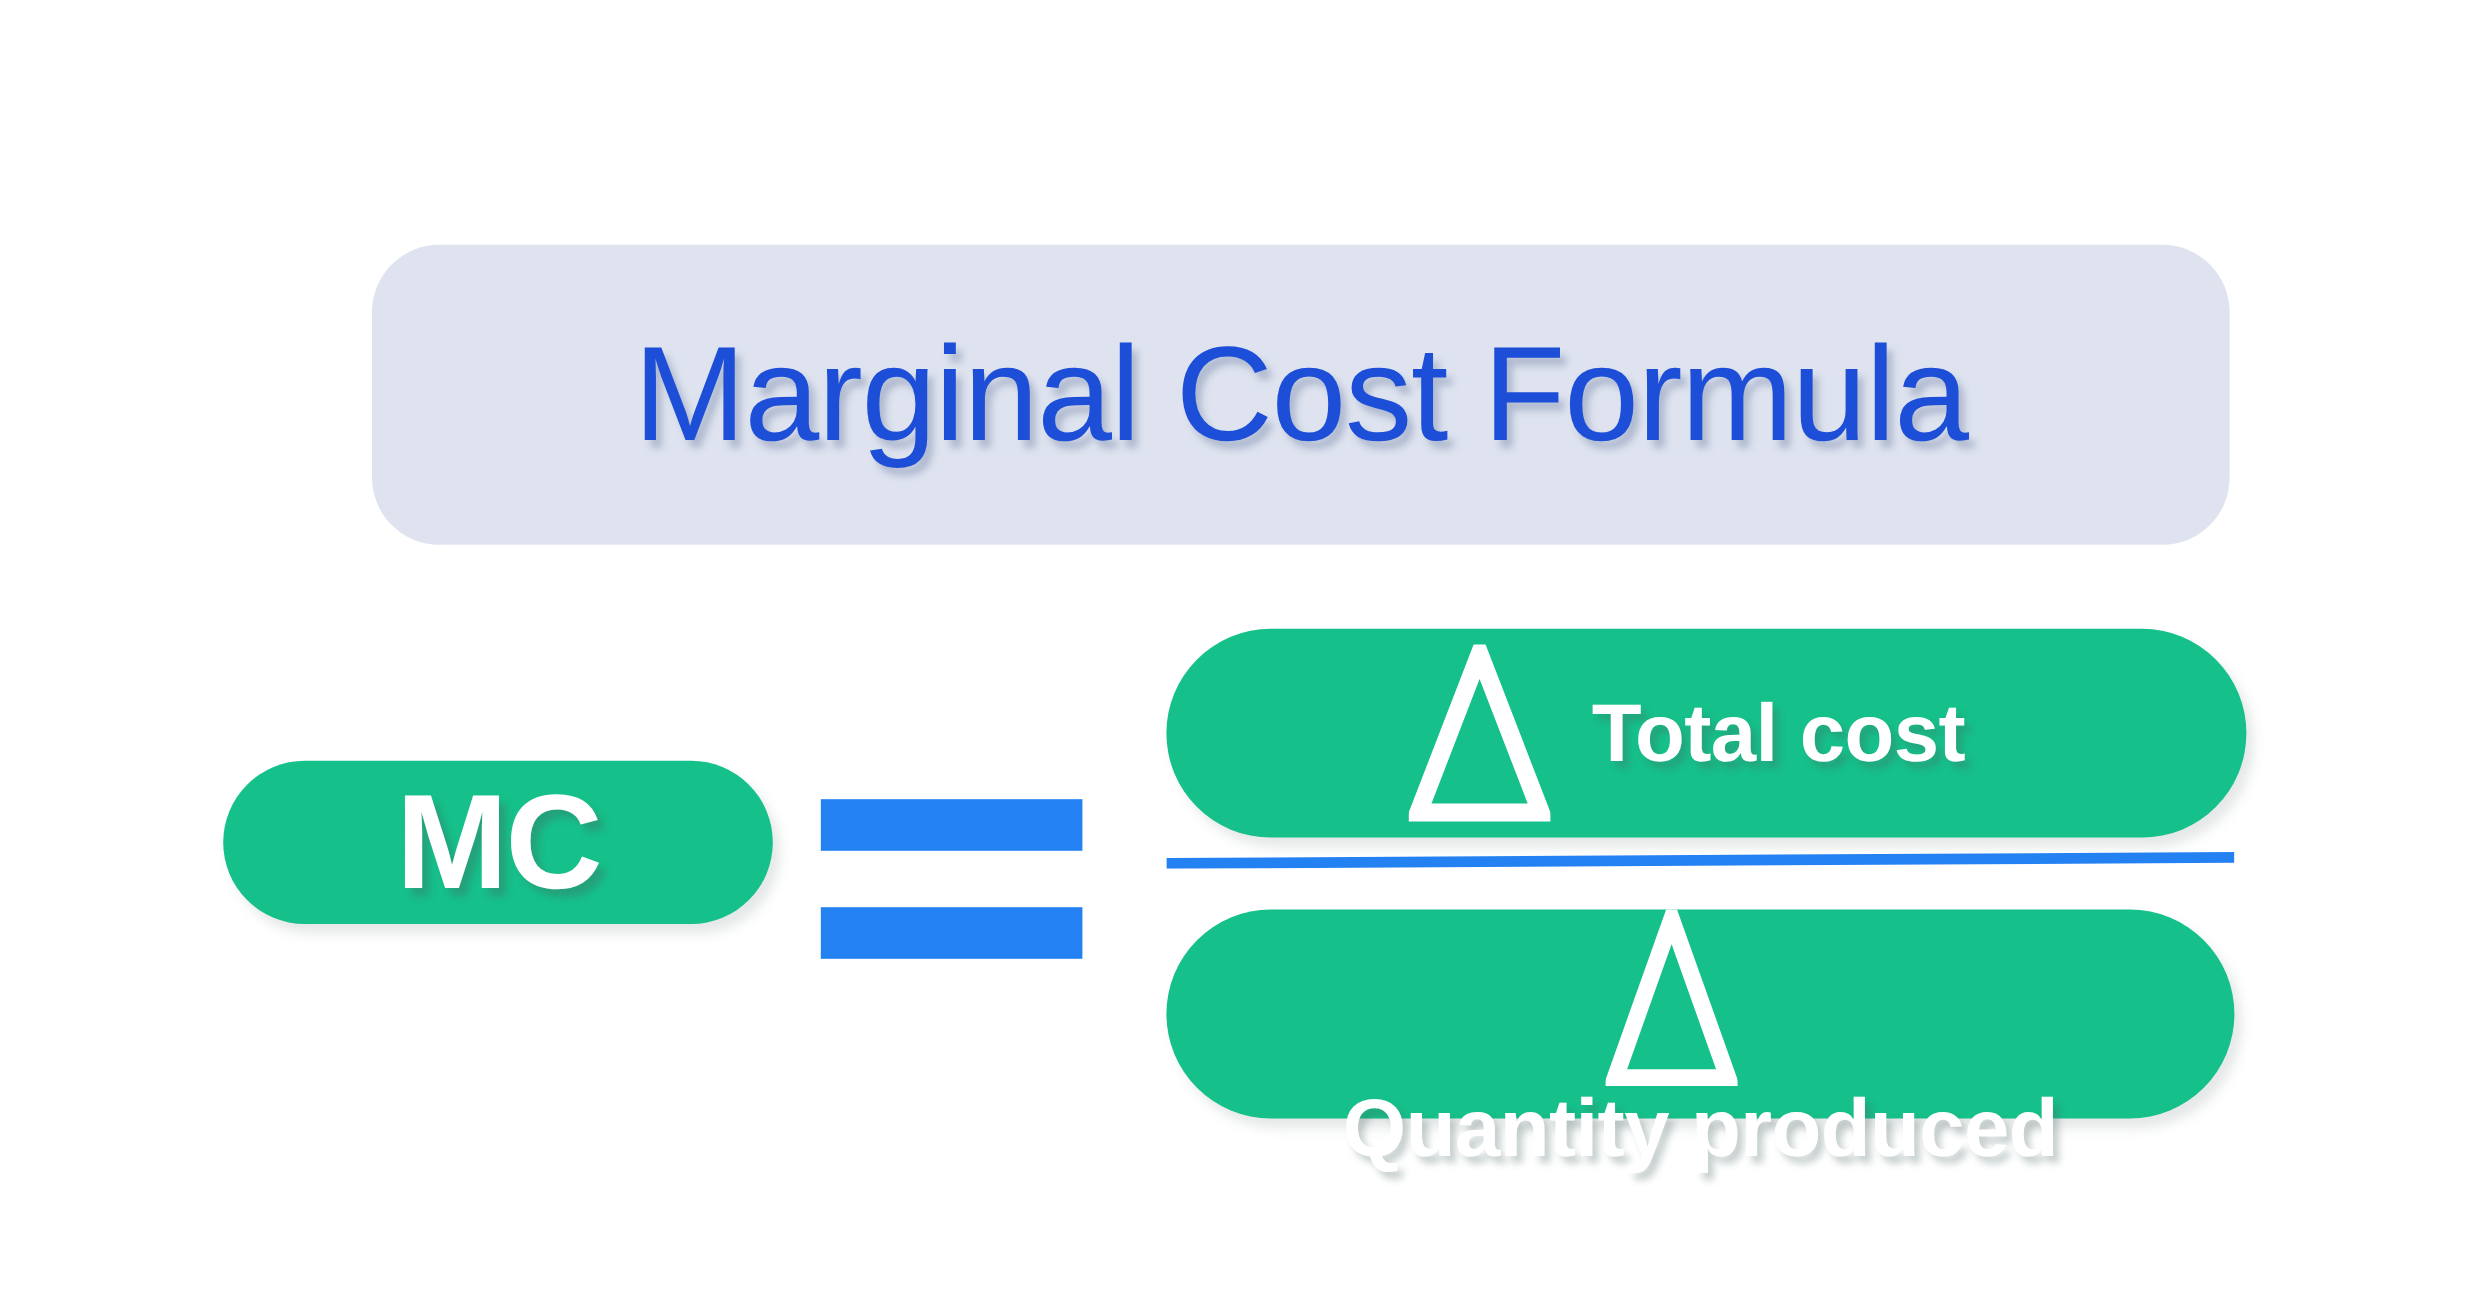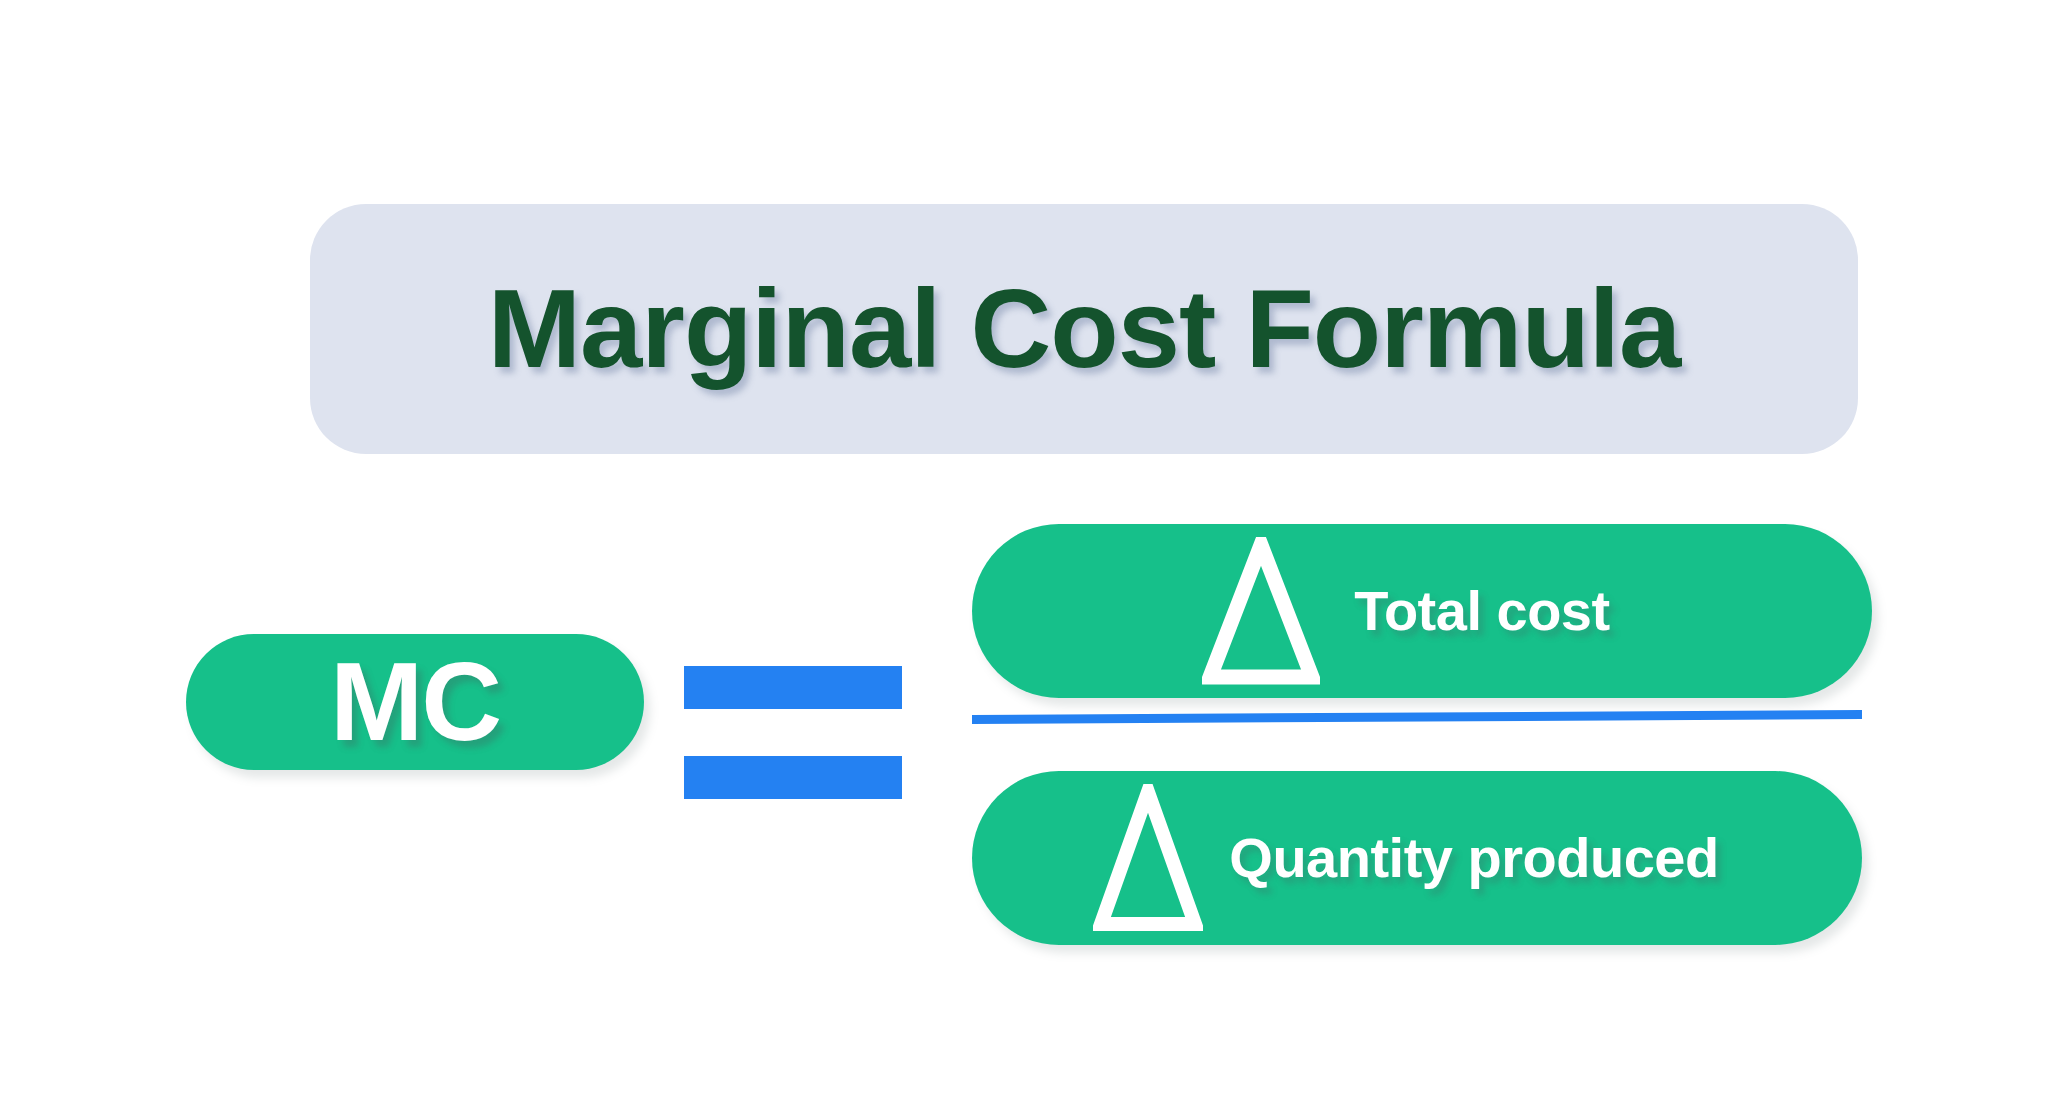--- a/index.html
+++ b/index.html
@@ -27,24 +27,24 @@
     width: 1548px;
     height: 250px;
     background: #dee3ef;
     border-radius: 56px;
     display: flex;
     align-items: center;
     justify-content: center;
   }
   .title-text {
     font-family: "Liberation Sans Narrow", "Liberation Sans", sans-serif;
-    font-weight: bold;
+    font-weight: normal;
     font-size: 112px;
     letter-spacing: -1px;
-    color: #14532d;
+    color: #1d4ed8;
     text-shadow: 5px 6px 6px rgba(90,110,150,0.35);
     white-space: nowrap;
     line-height: 1;
   }
 
   
   .mc-pill {
     position: absolute;
     left: 186px;
     top: 634px;
@@ -98,33 +98,33 @@
     left: 0;
     width: 890px;
     height: 174px;
     background: #16c08a;
     border-radius: 87px;
     display: flex;
     align-items: center;
     box-shadow: 6px 8px 10px rgba(110,130,130,0.18);
   }
   .frac-pill.numerator { top: 0; justify-content: center; padding-right: 10px; }
-  .frac-pill.denominator { top: 247px; justify-content: center; }
+  .frac-pill.denominator { top: 234px; justify-content: flex-start; flex-direction: column; }
 
   .delta-icon {
     flex: 0 0 auto;
     display: block;
   }
   .frac-pill.numerator .delta-icon { margin-right: 34px; margin-left: -22px; }
   .frac-pill.denominator .delta-icon { margin-right: 26px; margin-left: -22px; }
 
   .frac-label {
     font-family: "Liberation Sans Narrow", "Liberation Sans", sans-serif;
     font-weight: bold;
-    font-size: 56px;
+    font-size: 68px;
     color: #ffffff;
     white-space: nowrap;
     line-height: 1;
     letter-spacing: -0.5px;
     text-shadow: 5px 6px 6px rgba(70,95,95,0.30);
   }
 
   .frac-bar {
     position: absolute;
     left: 0;

